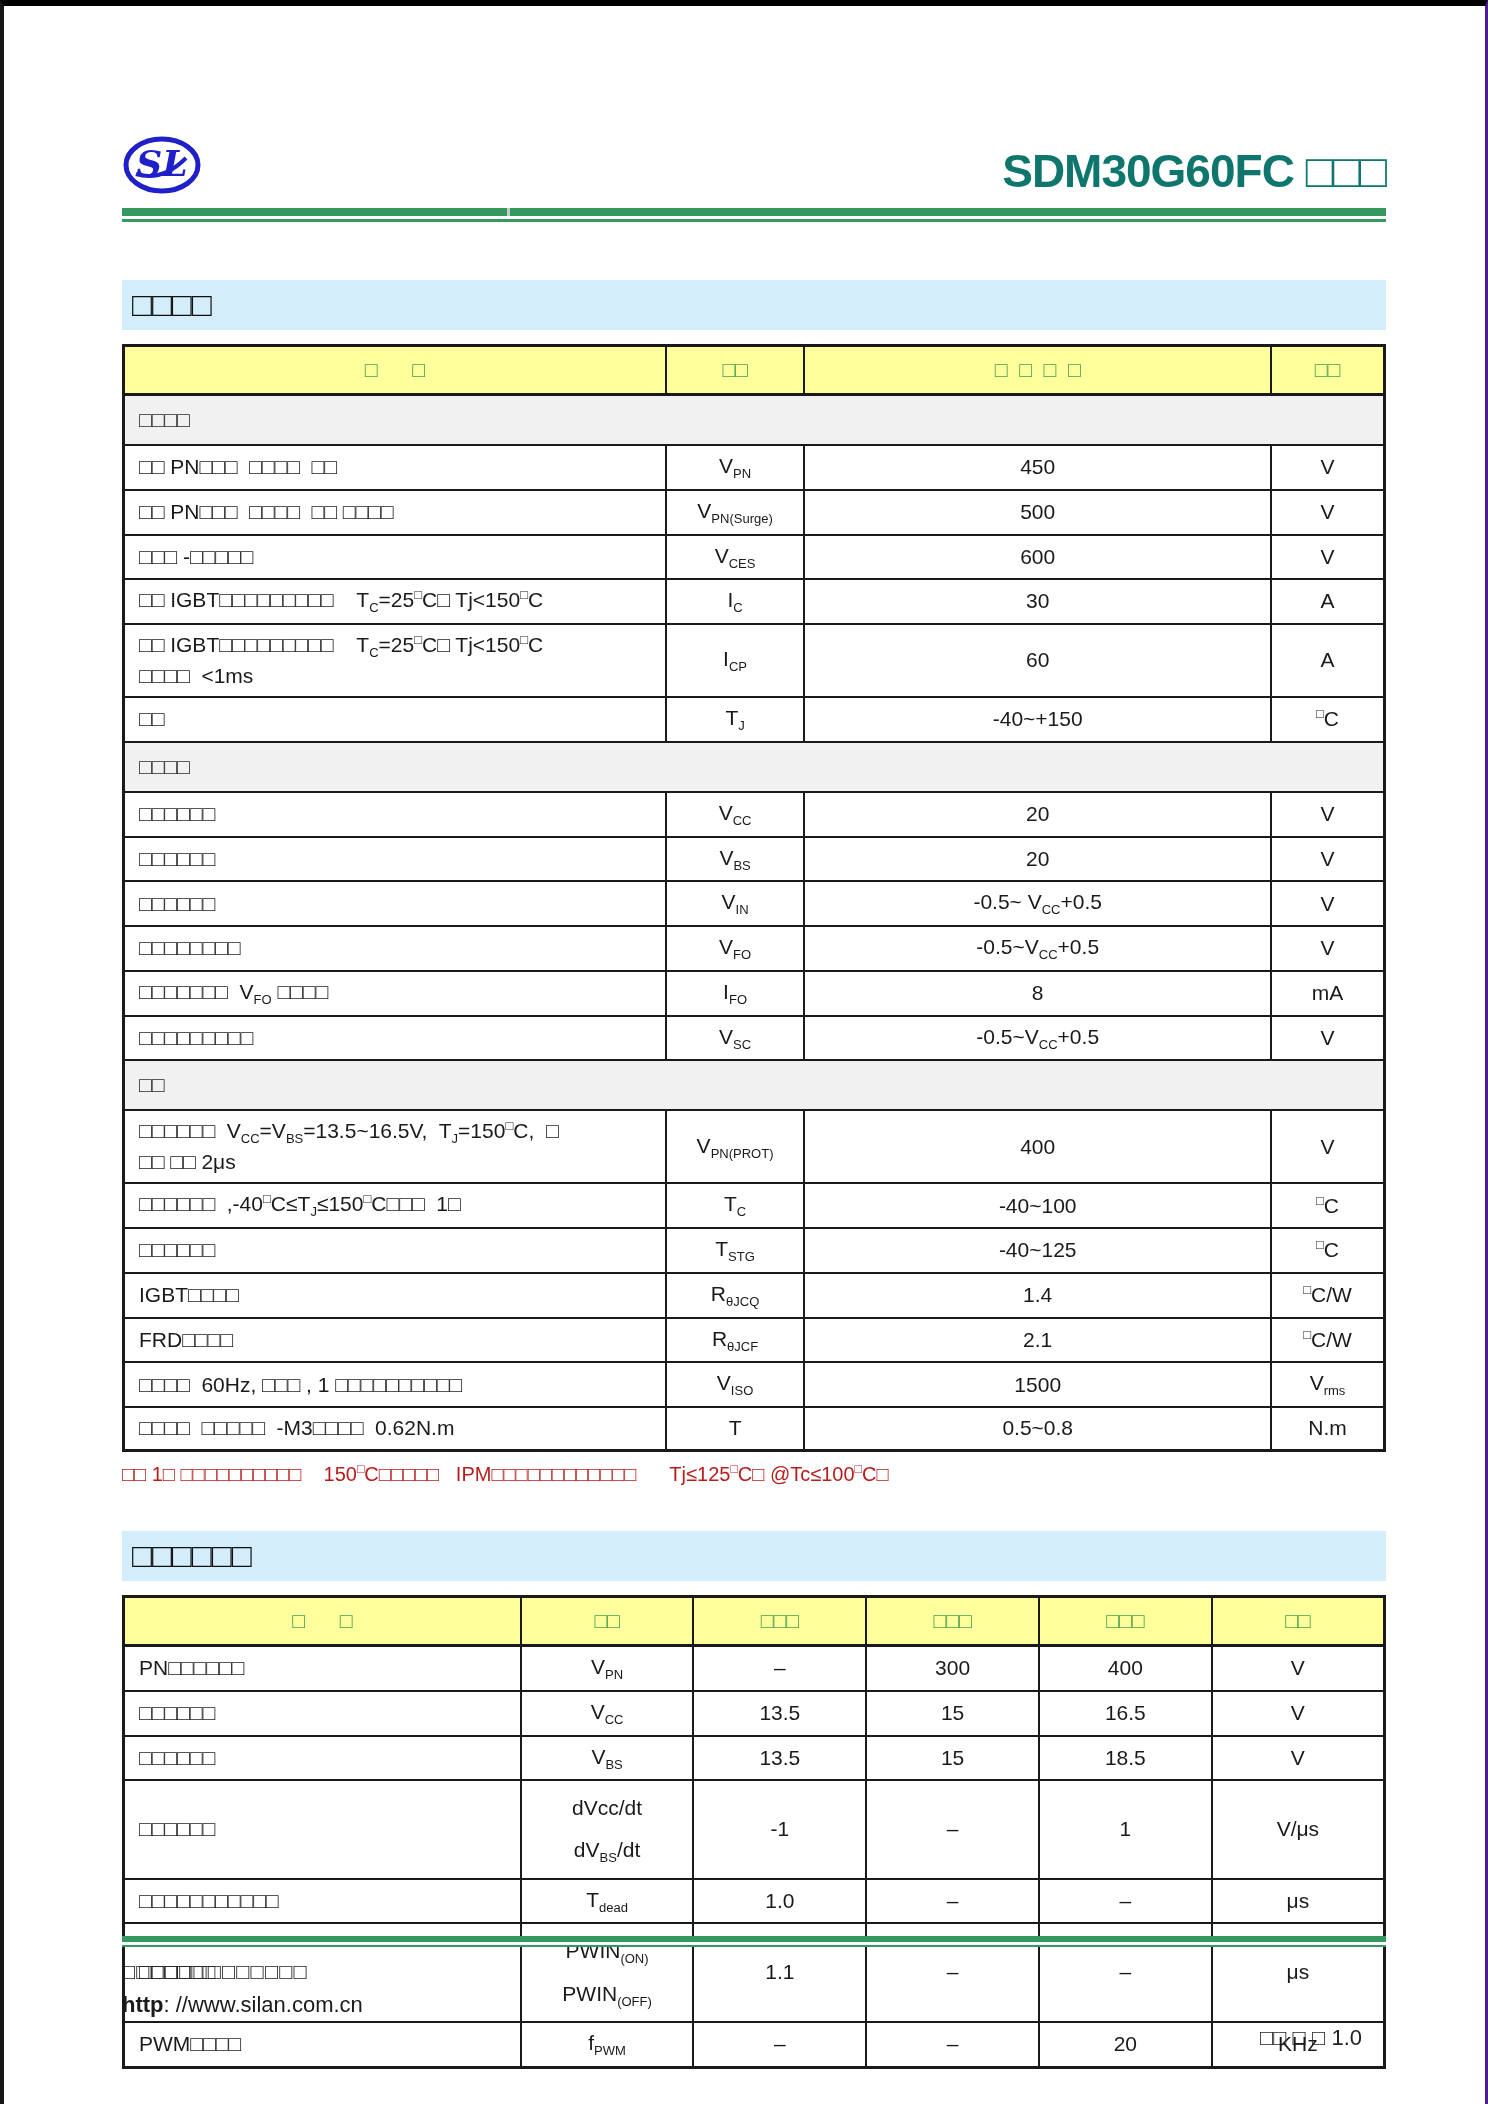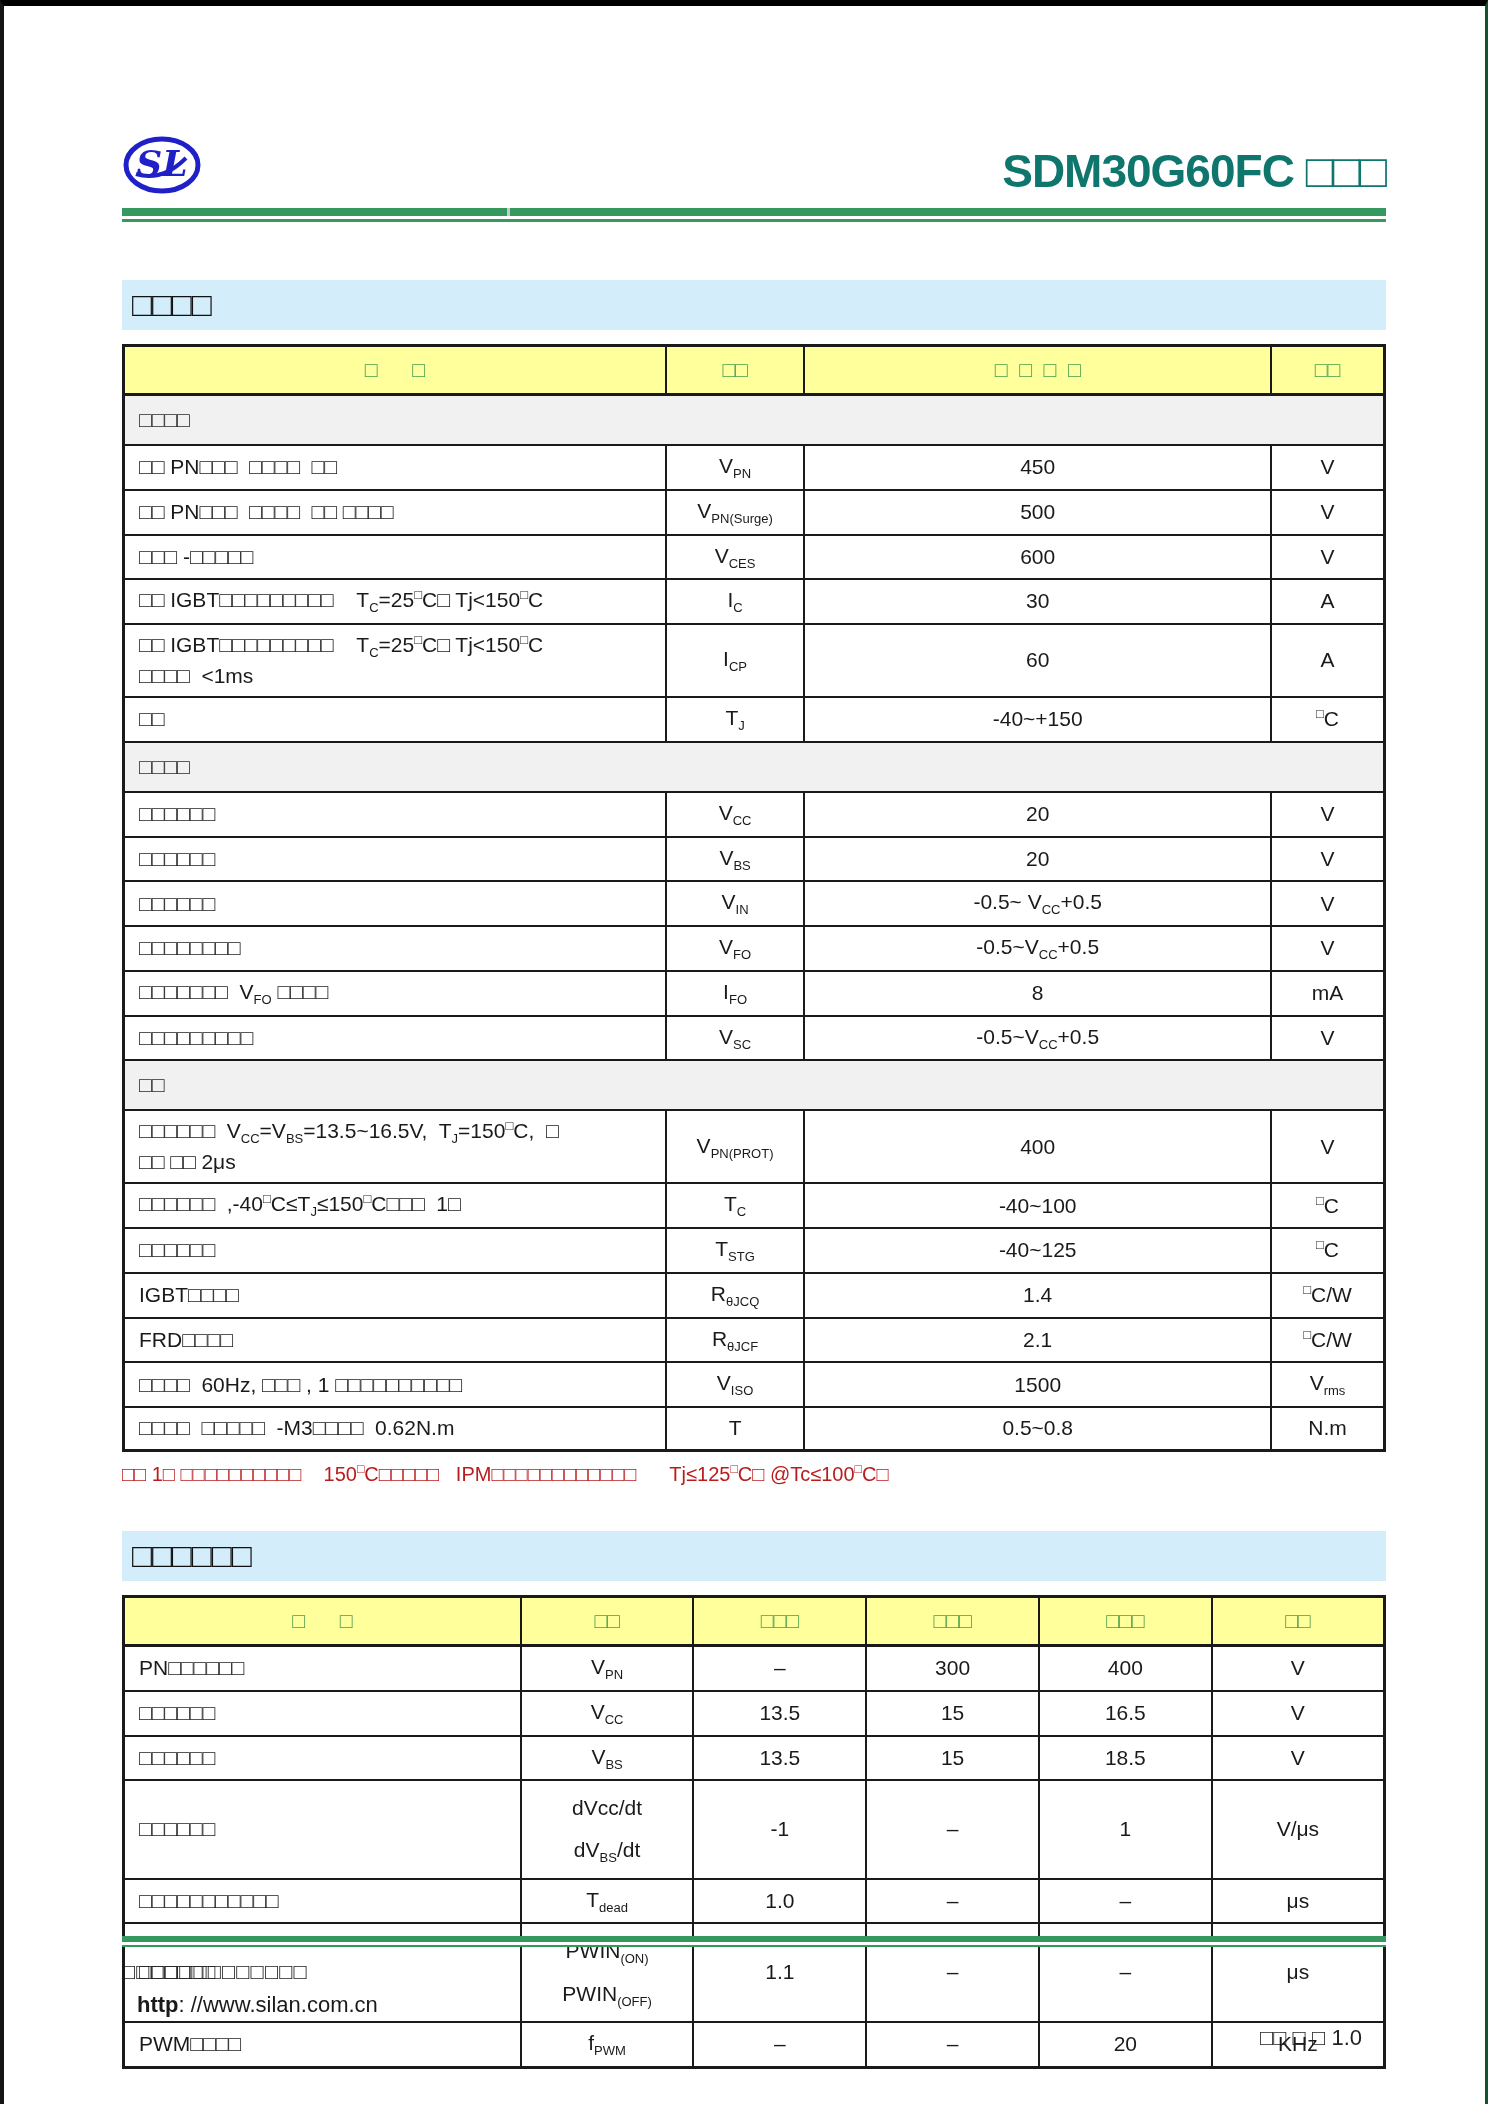--- a/index.html
+++ b/index.html
@@ -3,21 +3,21 @@
 <meta charset="utf-8">
 <style>
   html,body{margin:0;padding:0;background:#888;}
   .page{
     position:relative;
     width:1488px;height:2104px;
     background:#ffffff;
     box-sizing:border-box;
     border-top:6px solid #000;
     border-left:4px solid #151515;
-    border-right:3px solid #14532d;
+    border-right:3px solid #4c1d95;
     overflow:hidden;
     font-family:"Liberation Sans","DejaVu Sans",sans-serif;
     color:#1a1a1a;
   }
   .content{margin-left:118px;width:1264px;}
 
   
   .hdr{display:flex;align-items:flex-end;justify-content:space-between;margin-top:128px;height:62px;}
   .logo{width:82px;height:60px;}
   .doc-title{
@@ -70,21 +70,21 @@
   .note sup{font-size:62%;}
 
   
   .footer{position:absolute;top:1930px;left:118px;width:1264px;}
   .footer .rule{margin-top:0;}
   .footer .rule .thick{height:6px;}
   .footer .rule .thin{height:2px;}
   .footer .cols{display:flex;justify-content:space-between;margin-top:8px;}
   .footer .left{font-size:22px;line-height:1.5;}
   .footer .company{font-weight:bold;letter-spacing:1px;}
-  .footer .url .b{font-weight:bold;margin-left:15px;}
+  .footer .url .b{font-weight:bold;}
   .footer .right{font-size:22px;line-height:1.5;text-align:right;padding-right:24px;color:#222;white-space:pre;}
 </style>
 </head>
 <body>
 
 <div class="page">
   <div class="content">
 
     <div class="hdr">
       <svg class="logo" viewBox="0 0 82 60">

